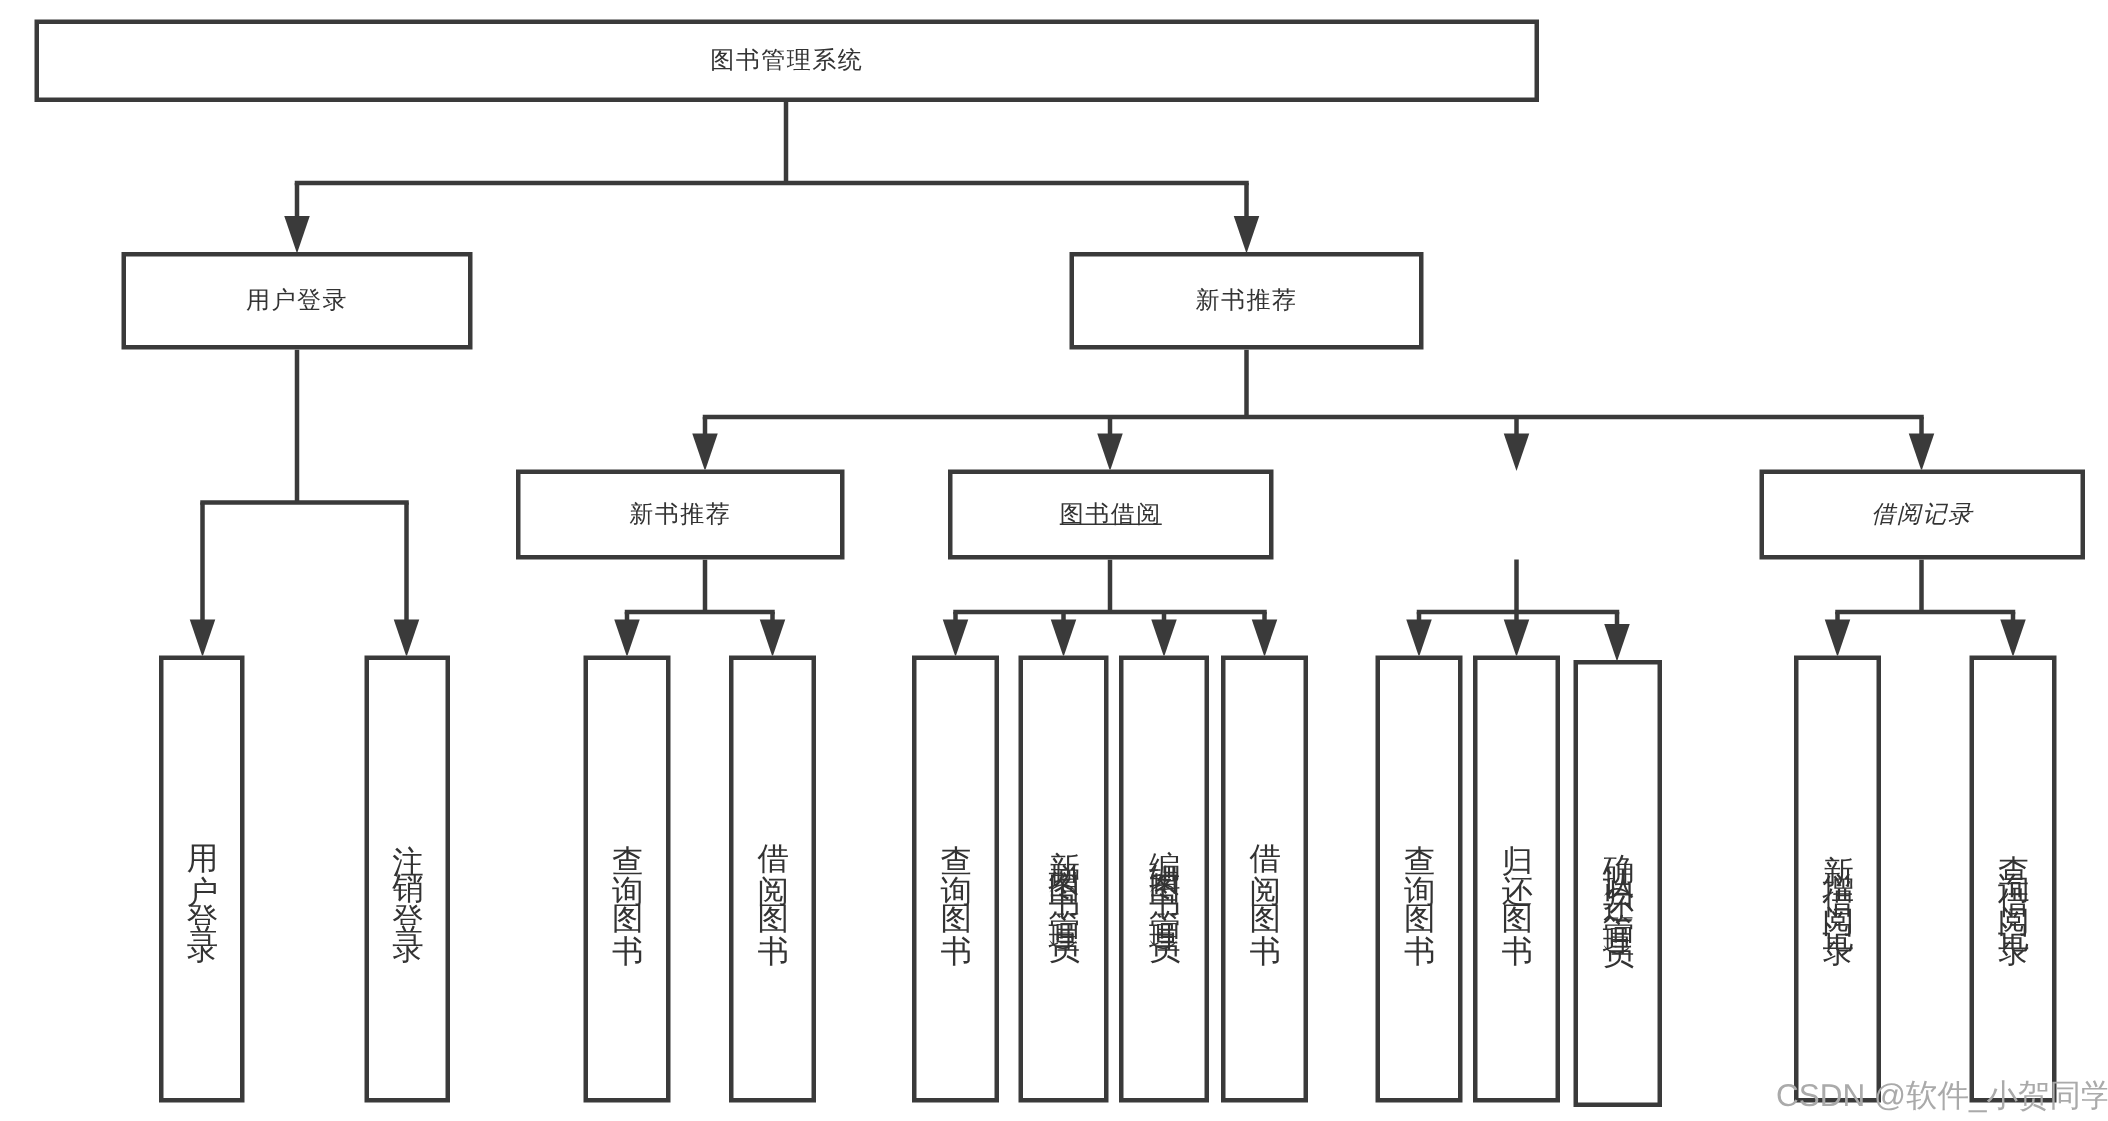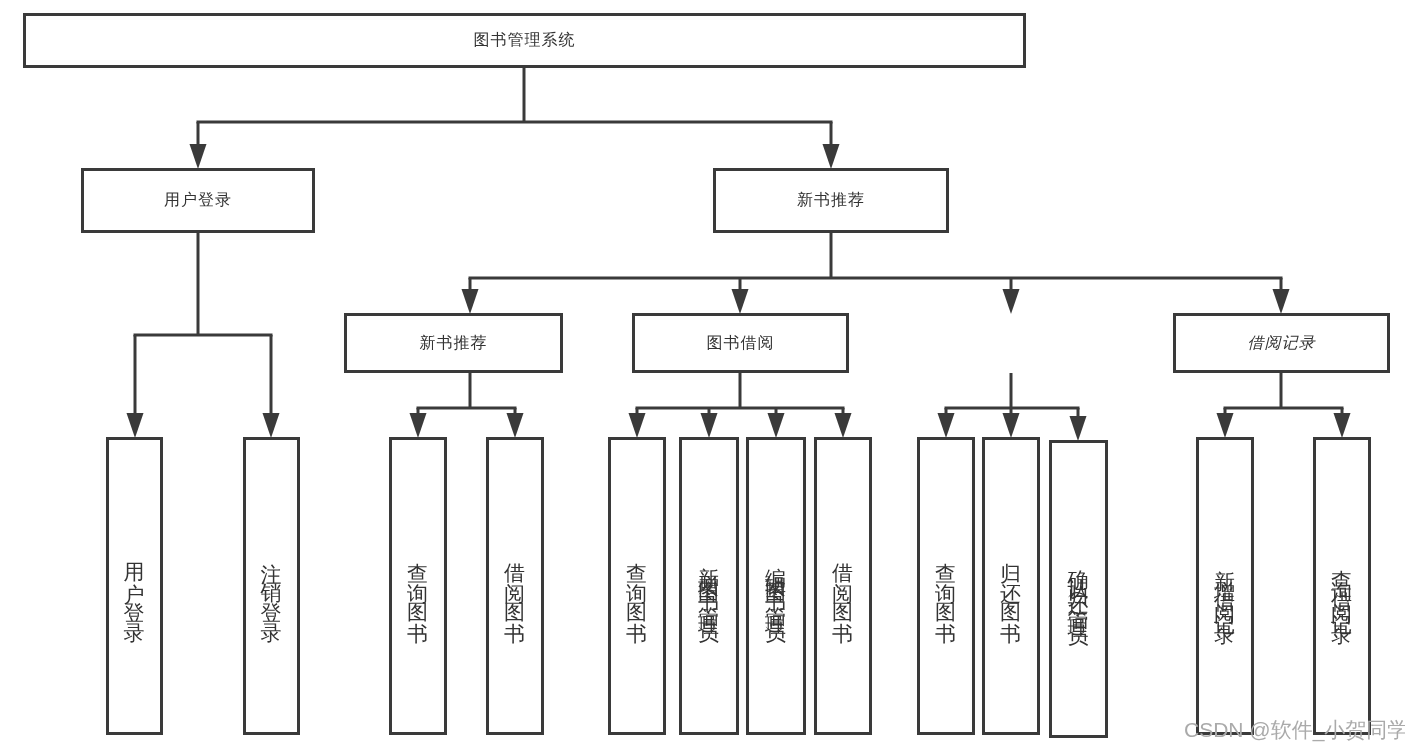--- a/index.html
+++ b/index.html
@@ -136,21 +136,21 @@
   <div class="node h-box" style="left:81px; top:168px; width:234px; height:65px;">
     <span>用户登录</span>
   </div>
   <div class="node h-box" style="left:713px; top:168px; width:236px; height:65px;">
     <span>新书推荐</span>
   </div>
 
   <div class="node h-box" style="left:344px; top:313px; width:219px; height:60px;">
     <span>新书推荐</span>
   </div>
-  <div class="node h-box" style="left:632px; top:313px; width:217px; height:60px;">
+  <div class="node h-box" style="left:632px; top:313px; width:217px; height:60px;text-decoration:underline;">
     <span>图书借阅</span>
   </div>
   <div class="node h-box" style="left:1173px; top:313px; width:217px; height:60px;font-style:italic;">
     <span>借阅记录</span>
   </div>
 
   <div class="node v-box v-short" style="left:106px; top:437px; width:57px; height:298px;">
     <span>用户登录</span>
   </div>
   <div class="node v-box v-short" style="left:243px; top:437px; width:57px; height:298px;">

